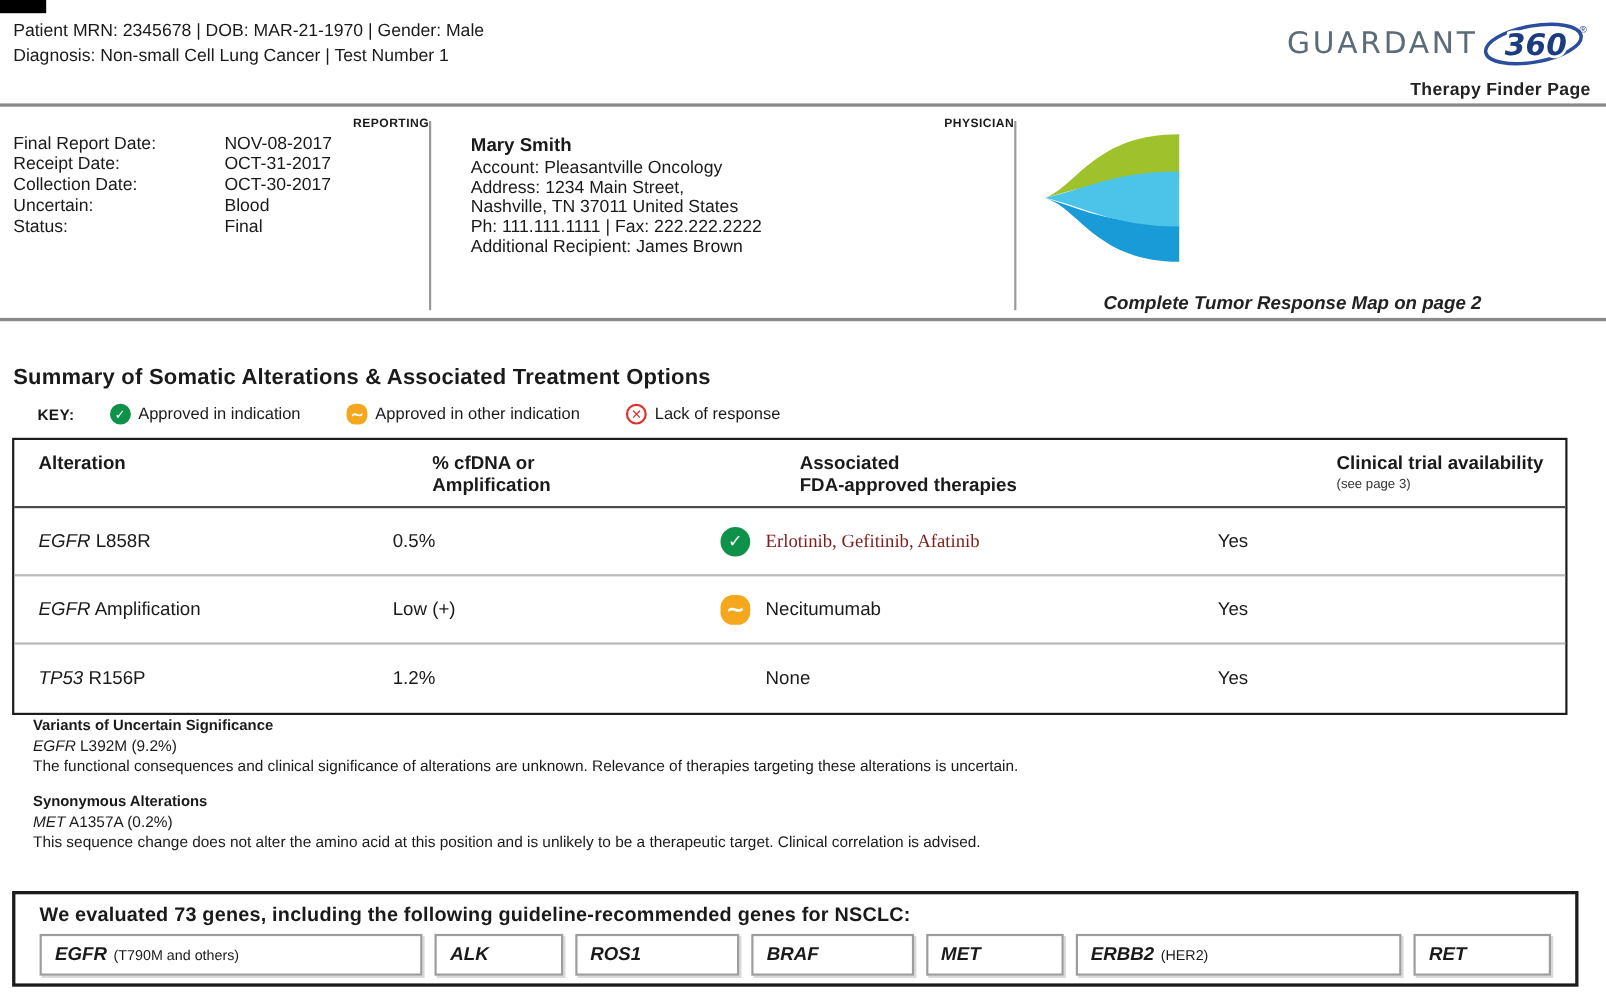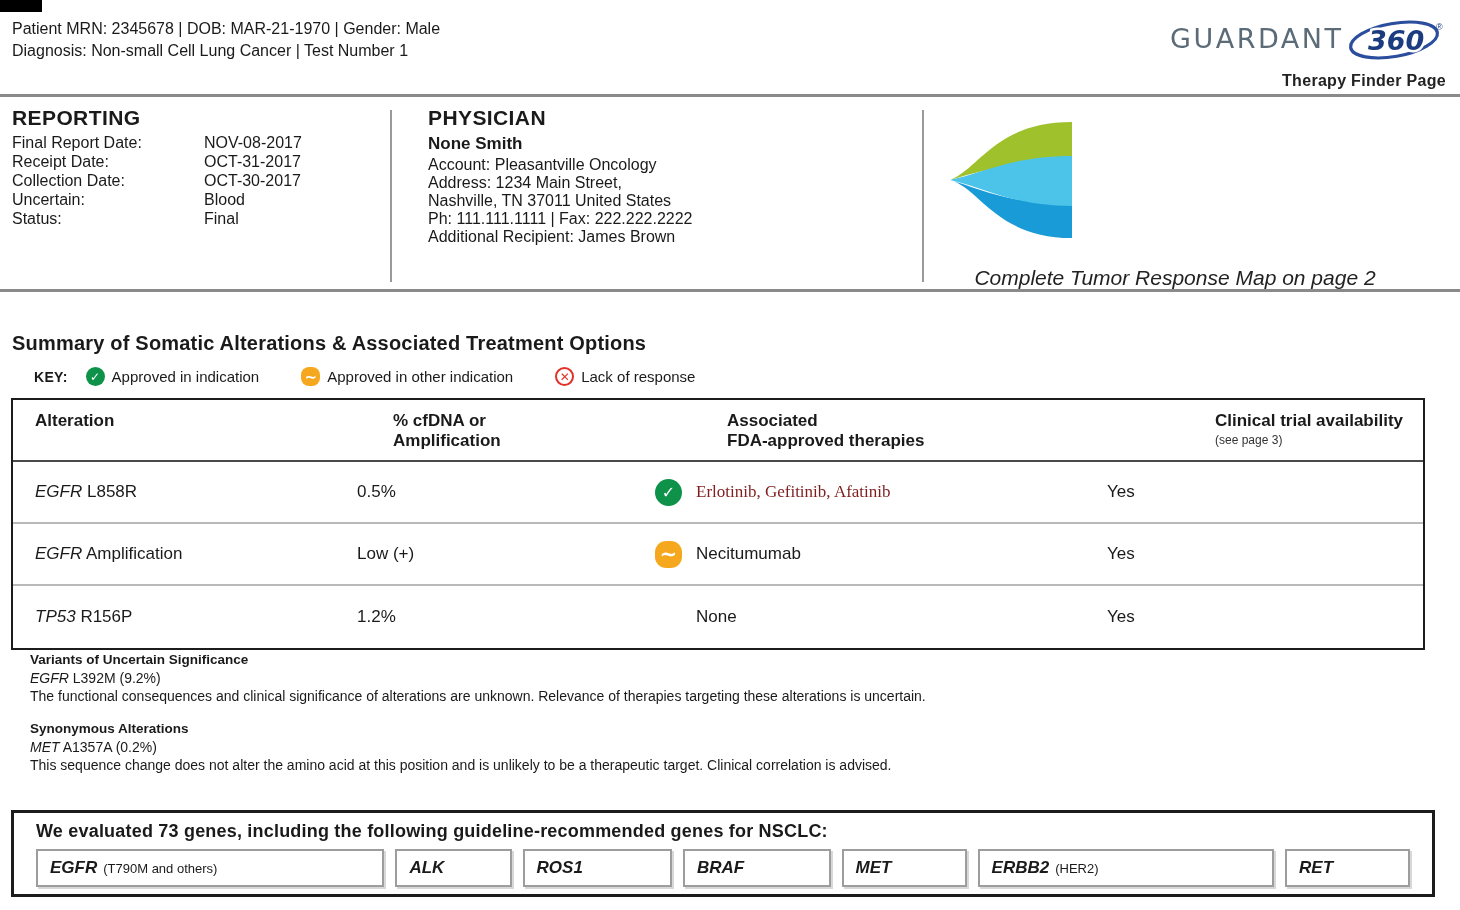--- a/index.html
+++ b/index.html
@@ -24,33 +24,33 @@
   .rule { position:absolute; left:0; right:0; height:3px; background:#8a8a8a; }
   .rule-1 { top:94px; }
   .rule-2 { top:289px; }
 
   
   .info-band { position:absolute; top:106px; left:12px; right:14px; height:180px; display:flex; }
   .info-col-1 { width:378px; }
   .info-col-2 { width:530px; padding-left:36px; }
   .info-col-3 { flex:1; position:relative; }
   .v-div { width:2px; background:#9a9a9a; margin:4px 0; }
-  .blk-title { font-size:21px; font-weight:bold; letter-spacing:.4px; margin-bottom:4px; }
+  .blk-title { font-size:11px; font-weight:bold; letter-spacing:.4px; margin-bottom:4px;text-align:right; }
   .kv-row { display:flex; font-size:16px; line-height:1.12; margin-bottom:1px; }
   .kv-label { width:192px; flex:none; }
   .kv-value { font-weight:bold; font-weight:normal; }
   .phys-name { font-size:17px; font-weight:bold; margin-bottom:2px; }
   .phys-line { font-size:16px; line-height:1.13; }
   .map-svg { position:absolute; left:26px; top:8px; }
-  .map-caption { position:absolute; left:0; right:20px; top:160px; text-align:center; font-style:italic; font-size:21px; color:#222; }
+  .map-caption { position:absolute; left:0; right:20px; top:160px; text-align:center; font-style:italic; font-size:17px; color:#222;font-weight:bold; }
 
   
   .summary-title { position:absolute; left:12px; top:332px; font-size:20px; font-weight:bold; letter-spacing:.2px; }
   .key-row { position:absolute; left:34px; top:367px; display:flex; align-items:center; font-size:15px; }
-  .key-label { font-size:14px; font-weight:bold; margin-right:18px; letter-spacing:.3px; }
+  .key-label { font-size:14px; font-weight:bold; margin-right:32px; letter-spacing:.3px; }
   .key-item { display:flex; align-items:center; margin-right:42px; }
   .key-item .icon { margin-right:7px; }
 
   .icon { display:inline-flex; align-items:center; justify-content:center; flex:none; }
   .icon-check  { background:#0e9149; color:#fff; border-radius:50%; font-weight:bold; }
   .icon-tilde  { background:#f5a81e; color:#fff; border-radius:42%; font-weight:bold; }
   .icon-cross  { background:#fff; color:#e03229; border:2px solid #e03229; border-radius:50%; font-weight:bold; }
   .icon-sm { width:19px; height:19px; font-size:12px; }
   .icon-lg { width:27px; height:27px; font-size:16px; }
   .icon-tilde.icon-sm { font-size:15px; } .icon-tilde.icon-lg { font-size:21px; }
@@ -132,21 +132,21 @@
     <div class="kv-row">
       <span class="kv-label">Status:</span>
       <span class="kv-value">Final</span>
     </div>
   </div>
 
   <div class="v-div"></div>
 
   <div class="info-col-2">
     <div class="blk-title">PHYSICIAN</div>
-    <div class="phys-name">None Smith</div>
+    <div class="phys-name">Mary Smith</div>
     <div class="phys-line">Account: Pleasantville Oncology</div>
     <div class="phys-line">Address: 1234 Main Street,</div>
     <div class="phys-line">Nashville, TN 37011 United States</div>
     <div class="phys-line">Ph: 111.111.1111 | Fax: 222.222.2222</div>
     <div class="phys-line">Additional Recipient: James Brown</div>
   </div>
 
   <div class="v-div"></div>
 
   <div class="info-col-3">

